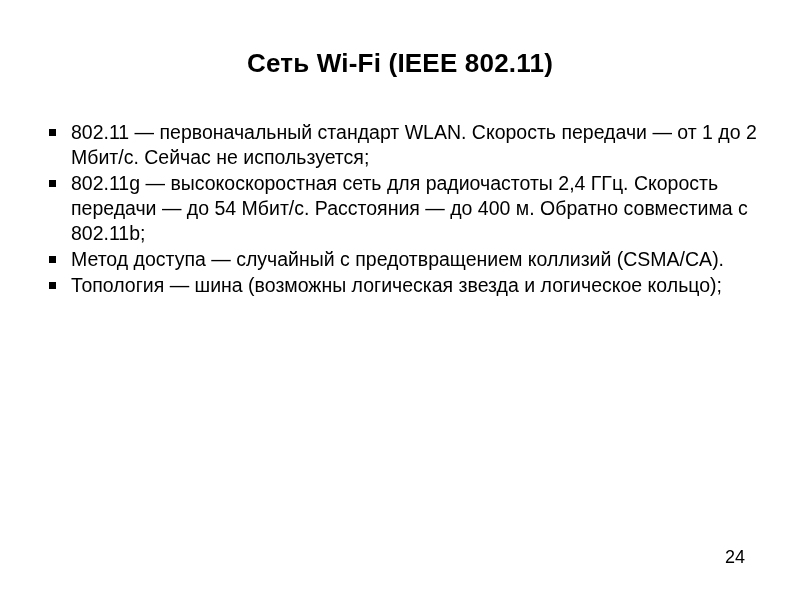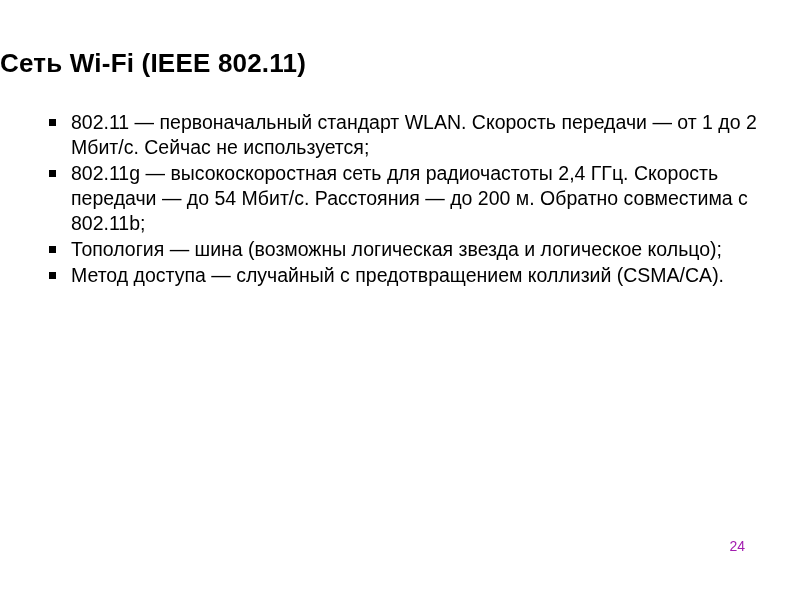--- a/index.html
+++ b/index.html
@@ -19,28 +19,28 @@
     width: 800px;
     height: 600px;
     position: relative;
     box-sizing: border-box;
   }
   .slide-title {
     position: absolute;
     top: 48px;
     left: 0;
     width: 800px;
-    text-align: left;
+    text-align: center;
     font-size: 26px;
     font-weight: bold;
     letter-spacing: 0.2px;
   }
   .bullet-list {
     position: absolute;
-    top: 110px;
+    top: 120px;
     left: 44px;
     width: 716px;
     margin: 0;
     padding: 0;
     list-style: none;
   }
   .bullet-item {
     position: relative;
     padding-left: 27px;
     margin-bottom: 1px;
@@ -56,46 +56,46 @@
     height: 7px;
     background: #000000;
     display: block;
   }
   .bullet-text {
     display: block;
   }
   .page-number {
     position: absolute;
     right: 55px;
-    bottom: 46px;
-    font-size: 14px;
-    color: #a21caf;
+    bottom: 32px;
+    font-size: 18px;
+    color: #000000;
   }
 </style>
 </head>
 <body>
 
 <div class="slide">
 
   <div class="slide-title">Сеть Wi-Fi (IEEE 802.11)</div>
 
   <ul class="bullet-list">
     <li class="bullet-item">
       <span class="bullet-marker"></span>
       <span class="bullet-text">802.11 — первоначальный стандарт WLAN. Скорость передачи — от 1 до 2 Мбит/с. Сейчас не используется;</span>
     </li>
     <li class="bullet-item">
       <span class="bullet-marker"></span>
-      <span class="bullet-text">802.11g — высокоскоростная сеть для радиочастоты 2,4 ГГц. Скорость передачи — до 54 Мбит/с. Расстояния — до 200 м. Обратно совместима с 802.11b;</span>
+      <span class="bullet-text">802.11g — высокоскоростная сеть для радиочастоты 2,4 ГГц. Скорость передачи — до 54 Мбит/с. Расстояния — до 400 м. Обратно совместима с 802.11b;</span>
+    </li>
+    <li class="bullet-item">
+      <span class="bullet-marker"></span>
+      <span class="bullet-text">Метод доступа — случайный с предотвращением коллизий (CSMA/CA).</span>
     </li>
     <li class="bullet-item">
       <span class="bullet-marker"></span>
       <span class="bullet-text">Топология — шина (возможны логическая звезда и логическое кольцо);</span>
-    </li>
-    <li class="bullet-item">
-      <span class="bullet-marker"></span>
-      <span class="bullet-text">Метод доступа — случайный с предотвращением коллизий (CSMA/CA).</span>
     </li>
   </ul>
 
   <div class="page-number">24</div>
 
 </div>
 
 </body></html>

